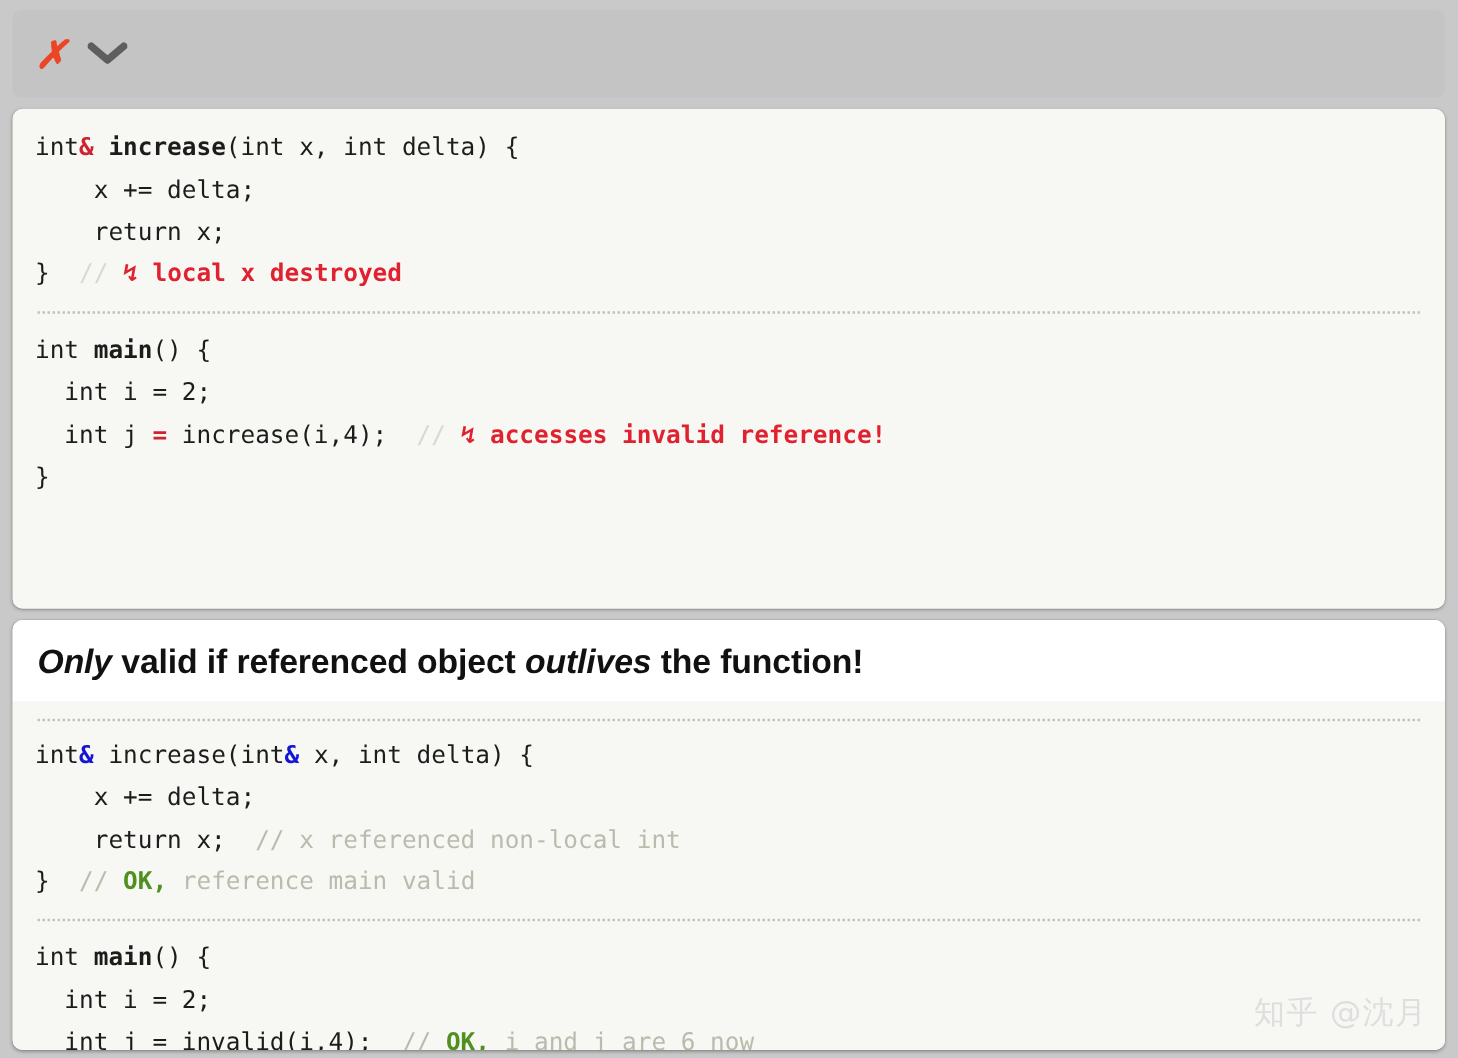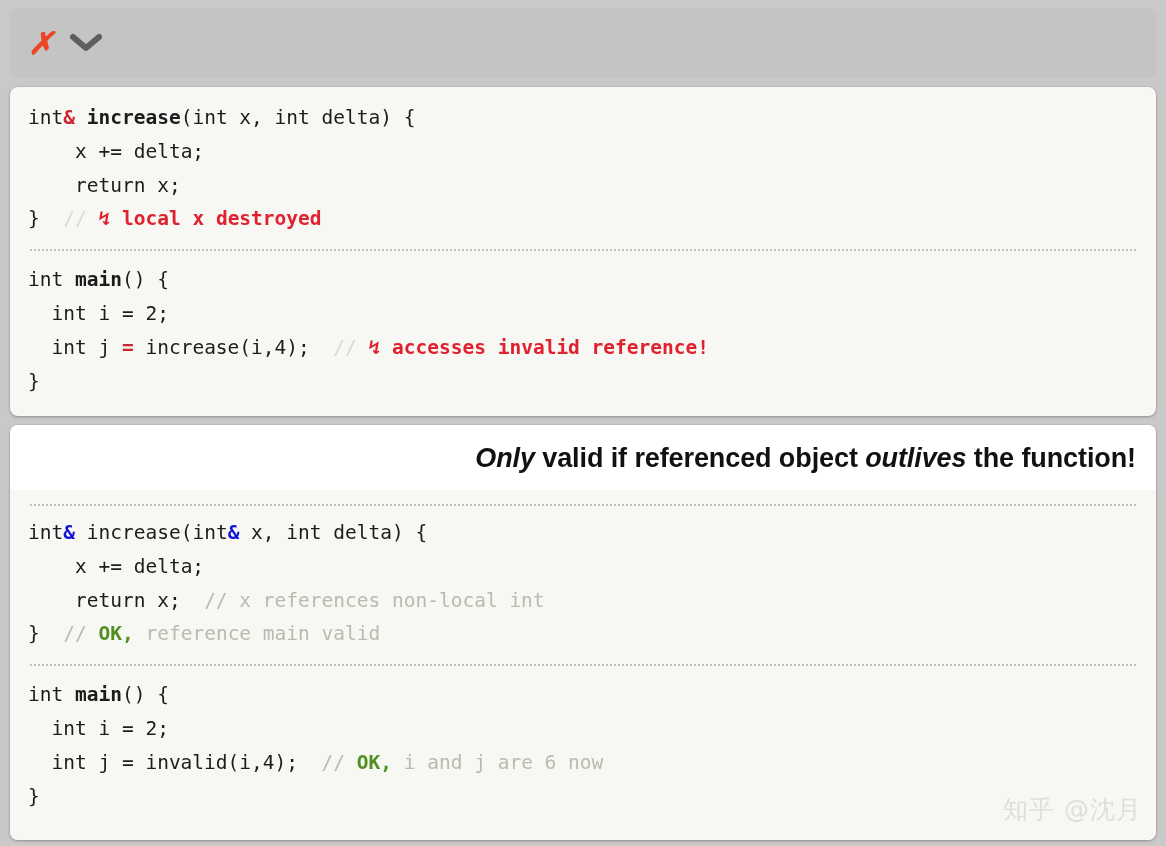--- a/index.html
+++ b/index.html
@@ -79,36 +79,35 @@
   .card {
     background: #f7f7f4;
     border-radius: 8px;
     box-shadow: 0 1px 3px rgba(0,0,0,0.28), 0 0 0 0.5px rgba(0,0,0,0.07);
     overflow: hidden;
     position: relative;
   }
 
   #card-top {
     flex: 0 0 auto;
-    height: 329px;
+    height: 400px;
     padding: 14px 18px 10px 18px;
   }
 
   #card-bottom {
     flex: 1 1 auto;
     background: #ffffff;
     display: flex;
     flex-direction: column;
   }
 
   .subtitle-bar {
     flex: 0 0 auto;
     background: #ffffff;
     padding: 18px 20px 16px 20px;
-    text-align: right;
   }
 
   .subtitle-text {
     font-size: 27px;
     font-weight: bold;
     color: #111111;
     white-space: nowrap;
     letter-spacing: -0.1px;
   }
   .subtitle-text .ital { font-style: italic; }
@@ -197,21 +196,21 @@
     <div class="subtitle-bar">
       <div class="subtitle-text"><span class="ital">Only</span><span> valid if referenced object </span><span class="ital">outlives</span><span> the function!</span></div>
     </div>
 
     <div class="code-area">
 
       <div class="dotted-sep tight" style="margin-top:0;"></div>
 
       <pre class="code"><span>int</span><span class="amp-blue">&amp;</span> <span>increase</span><span>(int</span><span class="amp-blue">&amp;</span><span> x, int delta) {</span>
     <span>x += delta;</span>
-    <span>return x;</span>  <span class="cmt-dim">//</span> <span class="cmt-dim">x references non-local int</span>
+    <span>return x;</span>  <span class="cmt-dim">//</span> <span class="cmt-dim">x referenced non-local int</span>
 <span>}</span>  <span class="cmt-dim">//</span> <span class="ok">OK,</span> <span class="cmt-dim">reference main valid</span></pre>
 
       <div class="dotted-sep"></div>
 
       <pre class="code"><span>int</span> <span class="b">main</span><span>() {</span>
   <span>int i = 2;</span>
   <span>int j = invalid(i,4);</span>  <span class="cmt-dim">//</span> <span class="ok">OK,</span> <span class="cmt-dim">i and j are 6 now</span>
 <span>}</span></pre>
 
     </div>

